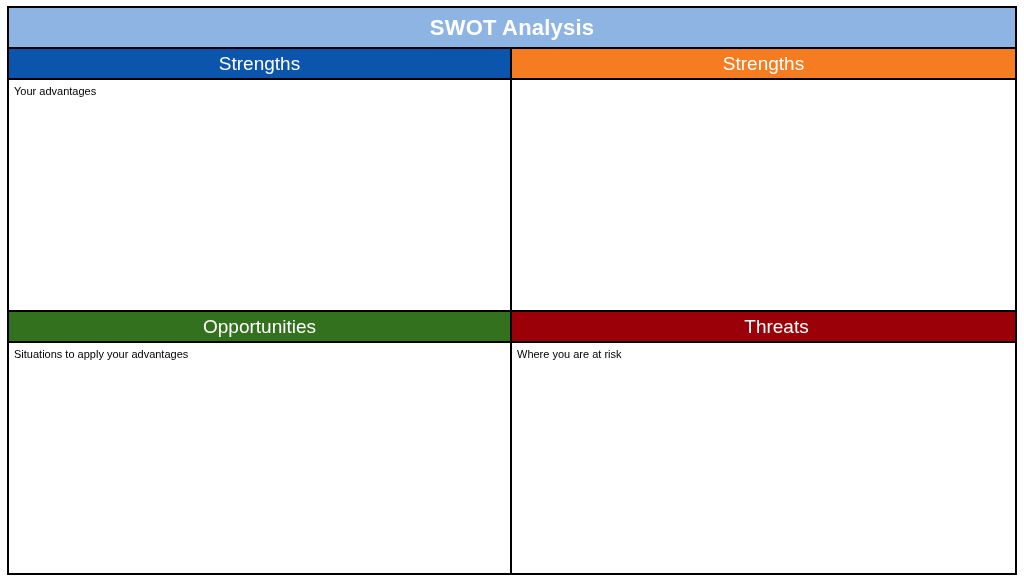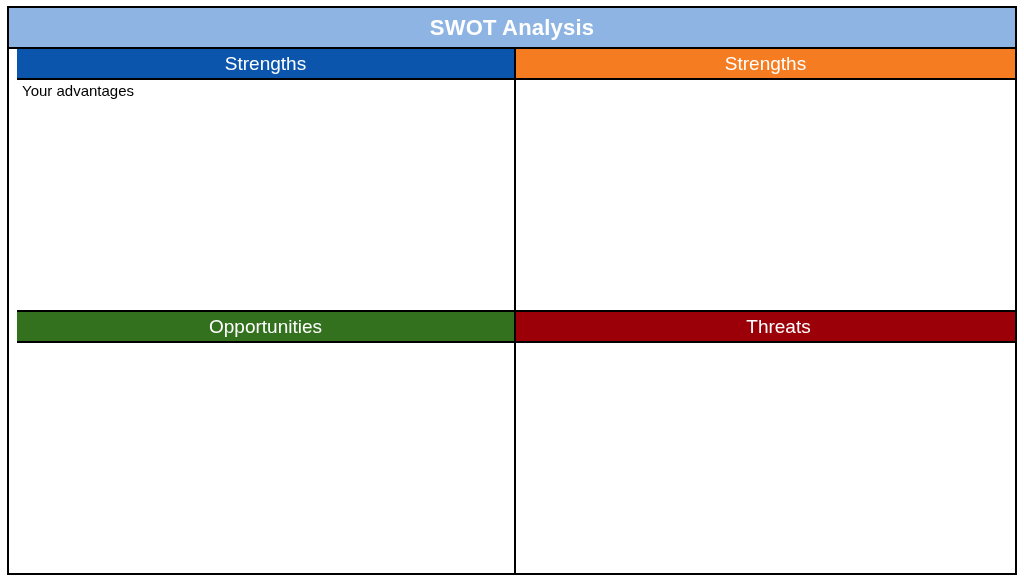--- a/index.html
+++ b/index.html
@@ -41,21 +41,20 @@
     align-items: center;
     justify-content: center;
     box-sizing: border-box;
     border-bottom: 2px solid #000000;
     letter-spacing: 0.2px;
   }
   .swot-row {
     display: flex;
     flex: 1 1 0;
     min-height: 0;
-    margin-left: 8px;
   }
   .swot-row.row-top {
     border-bottom: 2px solid #000000;
   }
   .swot-cell {
     flex: 1 1 50%;
     display: flex;
     flex-direction: column;
     min-width: 0;
     box-sizing: border-box;
@@ -79,21 +78,21 @@
   .quad-header.weaknesses { background: #f57c20; }
   .quad-header.opportunities { background: #33711e; }
   .quad-header.threats { background: #9b0008; padding-left: 26px; }
   .quad-body {
     flex: 1 1 auto;
     padding: 4px 5px 0 5px;
     box-sizing: border-box;
     background: #ffffff;
   }
   .quad-hint {
-    font-size: 15px;
+    font-size: 11px;
     line-height: 14px;
     color: #000000;
     white-space: pre-wrap;
   }
 </style>
 </head>
 <body>
 
 <div class="swot-page">
   <div class="swot-frame">
@@ -112,22 +111,28 @@
       <div class="swot-cell">
         <div class="quad-header weaknesses">Strengths</div>
       </div>
 
     </div>
 
     <div class="swot-row row-bottom">
 
       <div class="swot-cell cell-left">
         <div class="quad-header opportunities">Opportunities</div>
+        <div class="quad-body">
+          <div class="quad-hint">Situations to apply your advantages</div>
+        </div>
       </div>
 
       <div class="swot-cell">
         <div class="quad-header threats">Threats</div>
+        <div class="quad-body">
+          <div class="quad-hint">Where you are at risk</div>
+        </div>
       </div>
 
     </div>
 
   </div>
 </div>
 
 </body></html>

